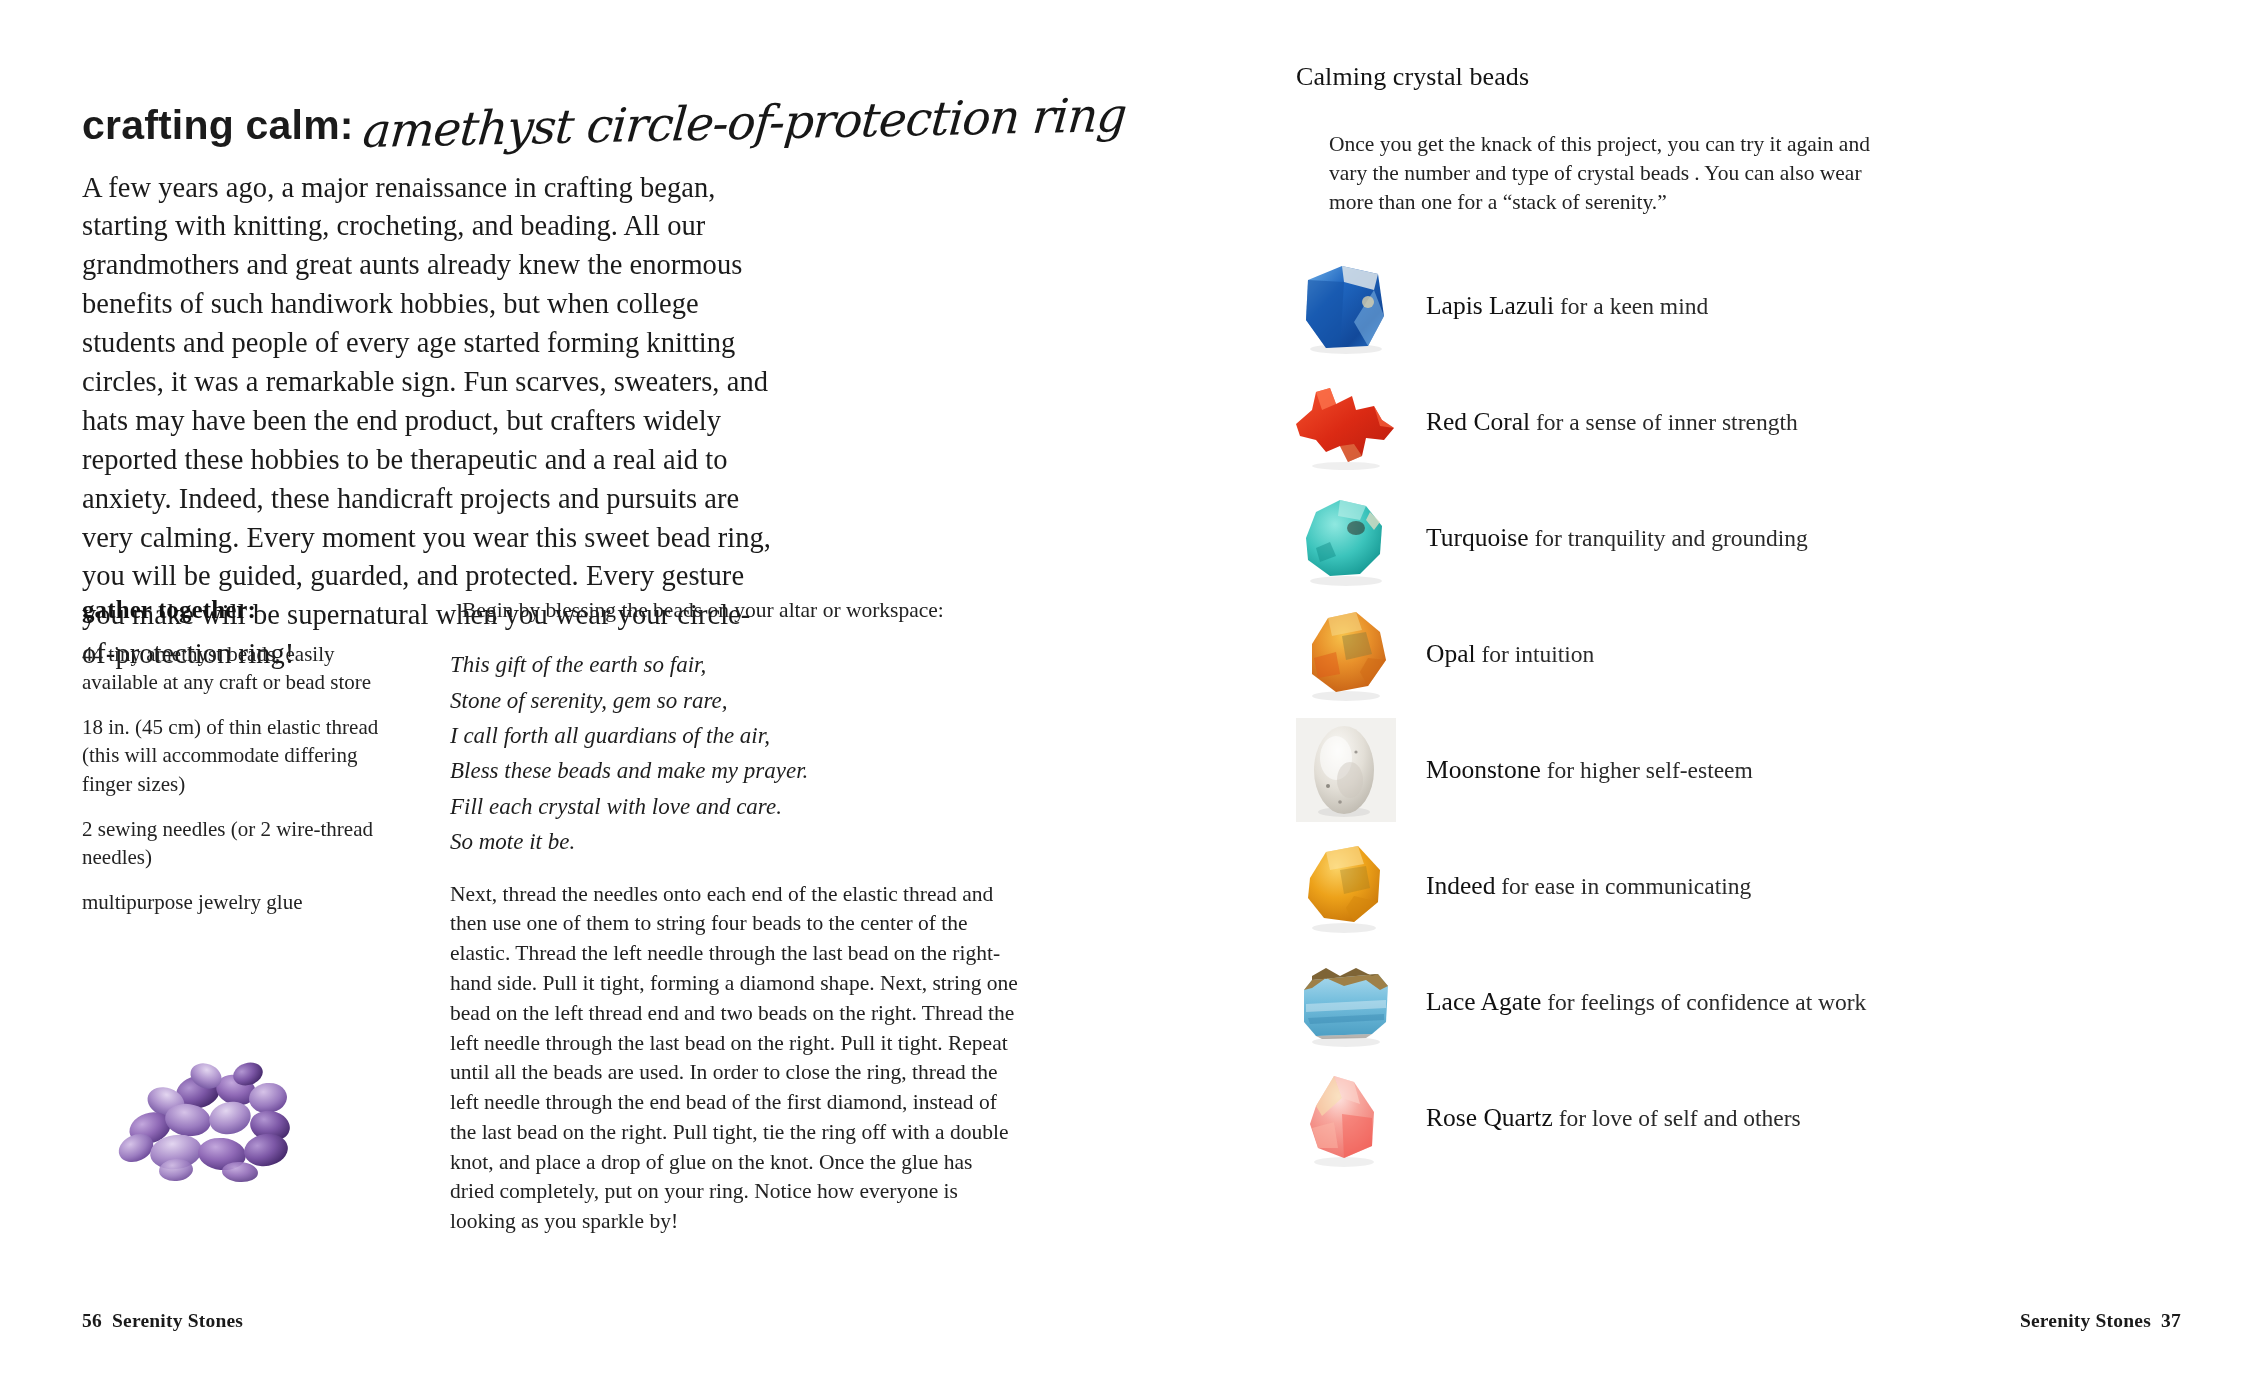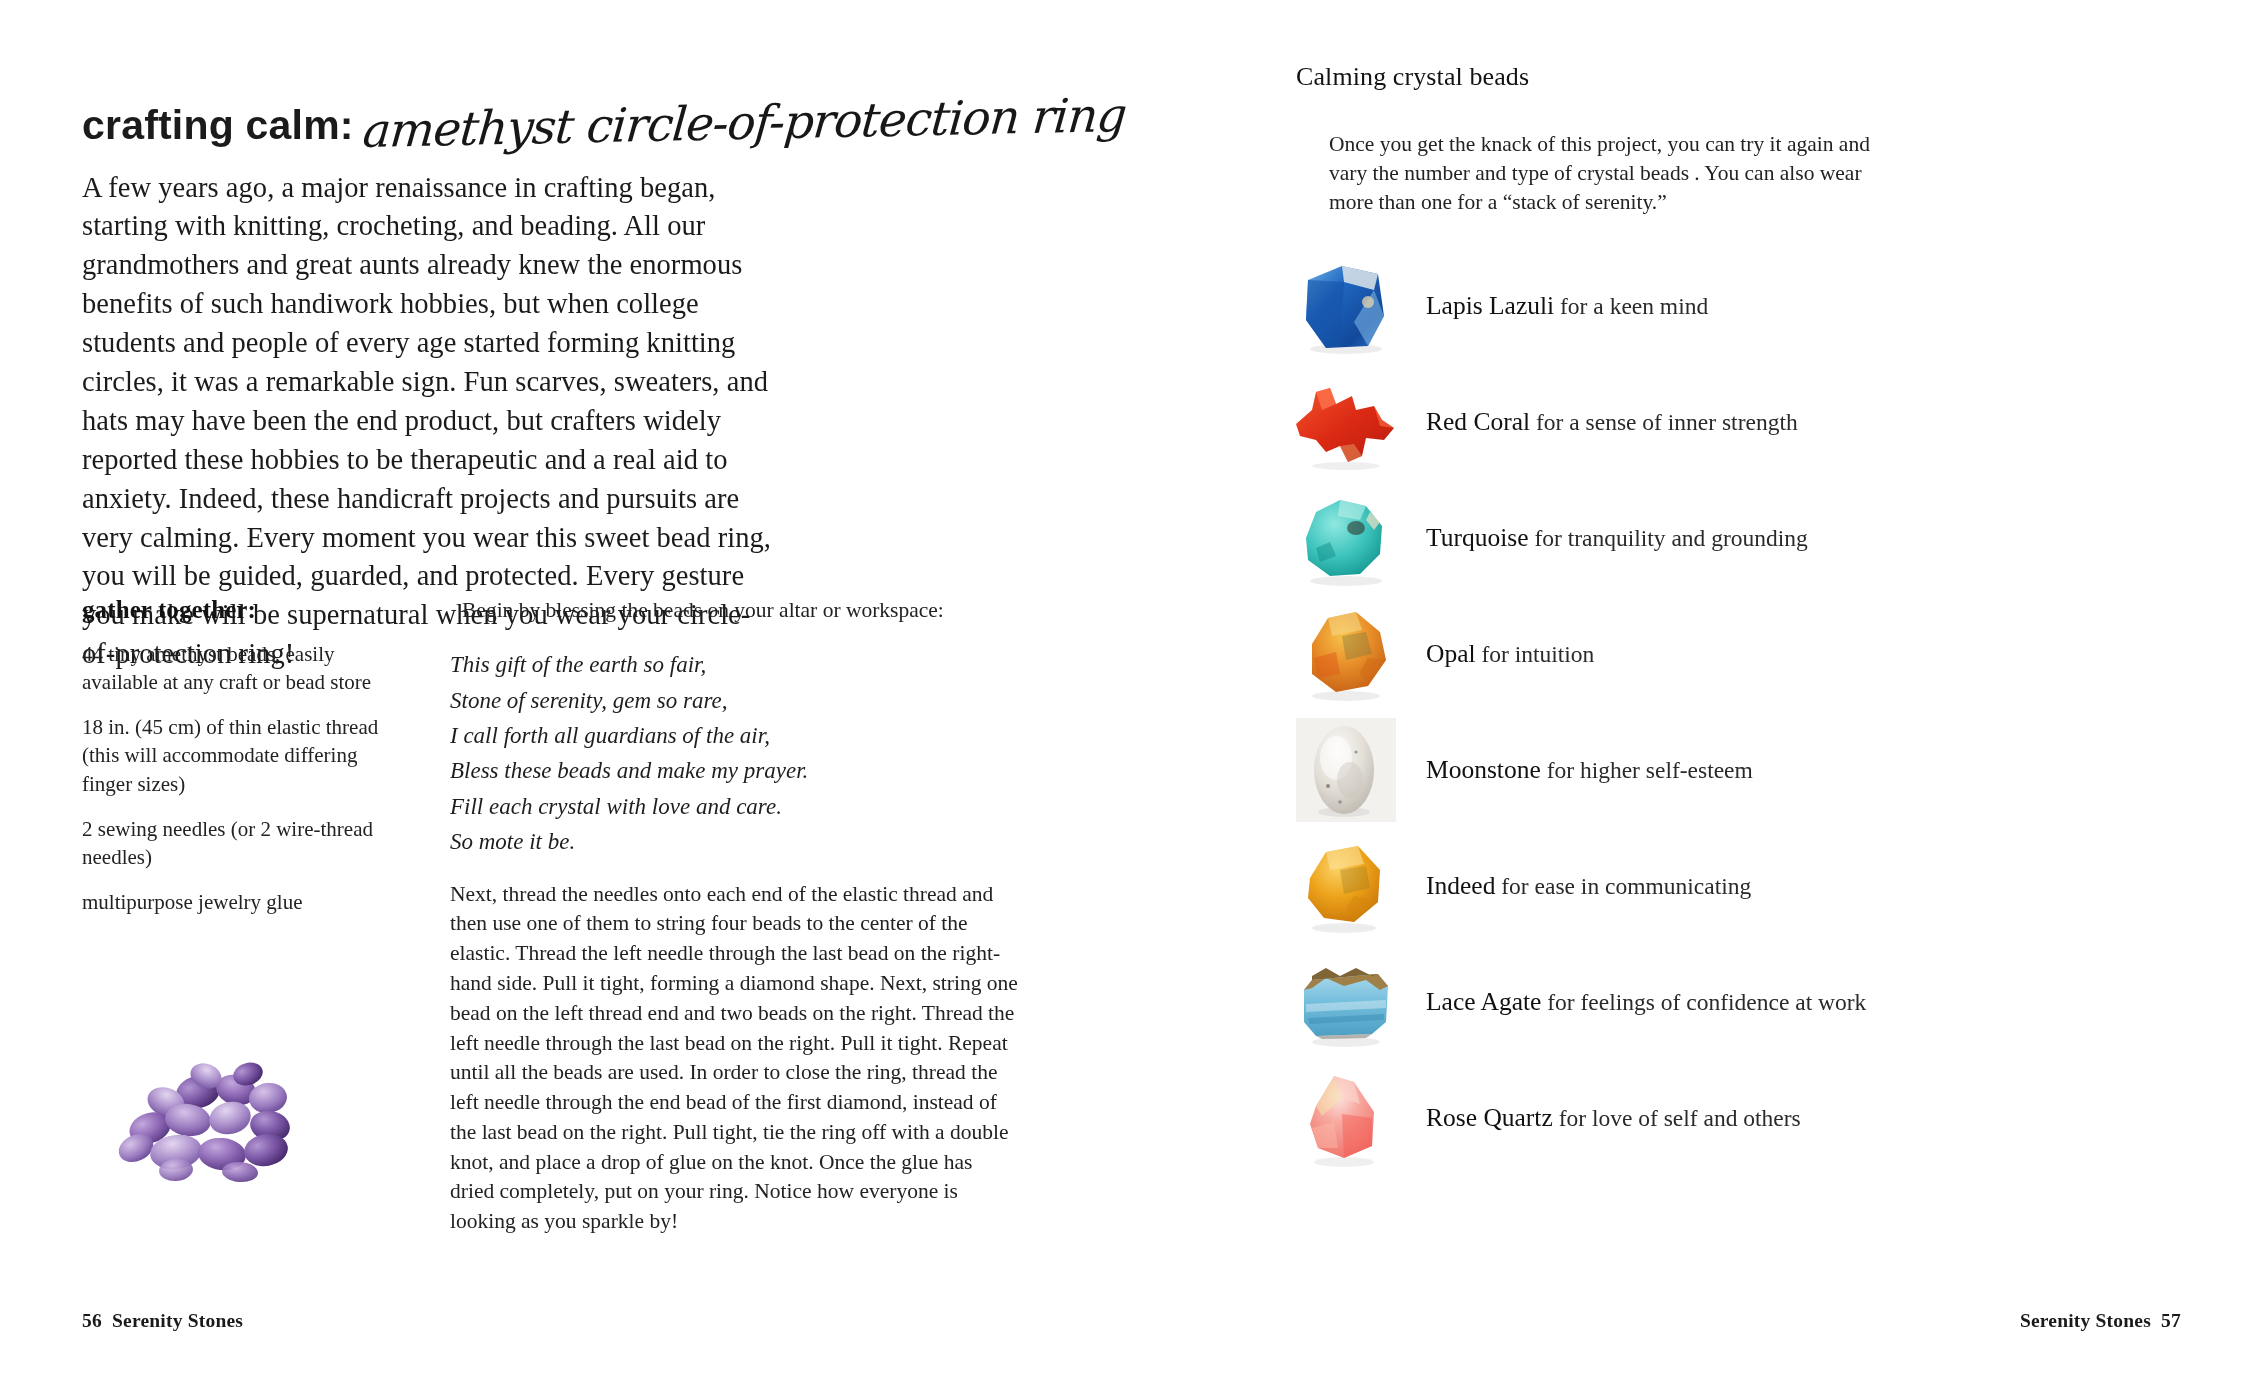--- a/index.html
+++ b/index.html
@@ -469,17 +469,17 @@
         </div>
         <div class="crystal-label">
           <span class="cname">Rose Quartz</span><span> for love of self and others</span>
         </div>
       </div>
 
     </div>
 
     <div class="folio folio-right">
       <span>Serenity Stones</span>&nbsp;
-      <span class="num">57</span>
+      <span class="num">37</span>
     </div>
   </div>
 
 </div>
 
 </body></html>

